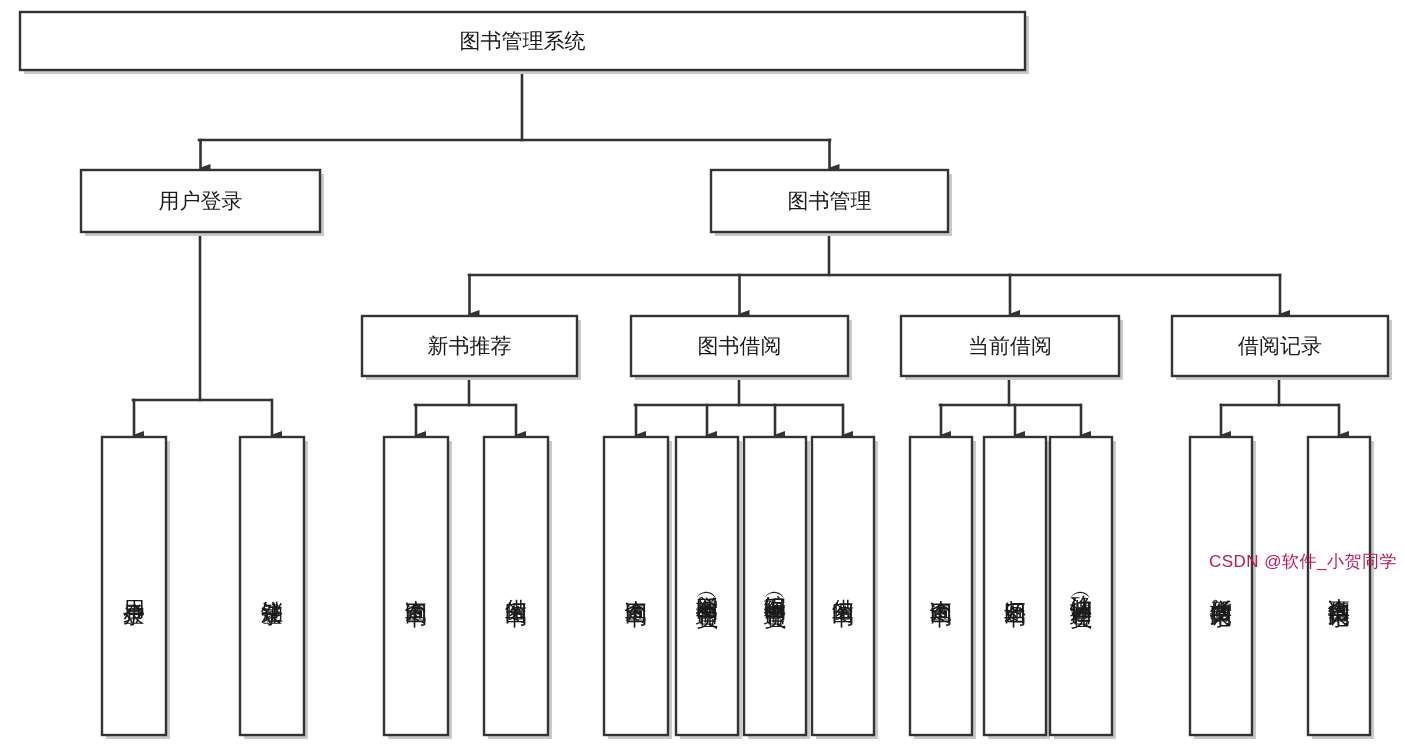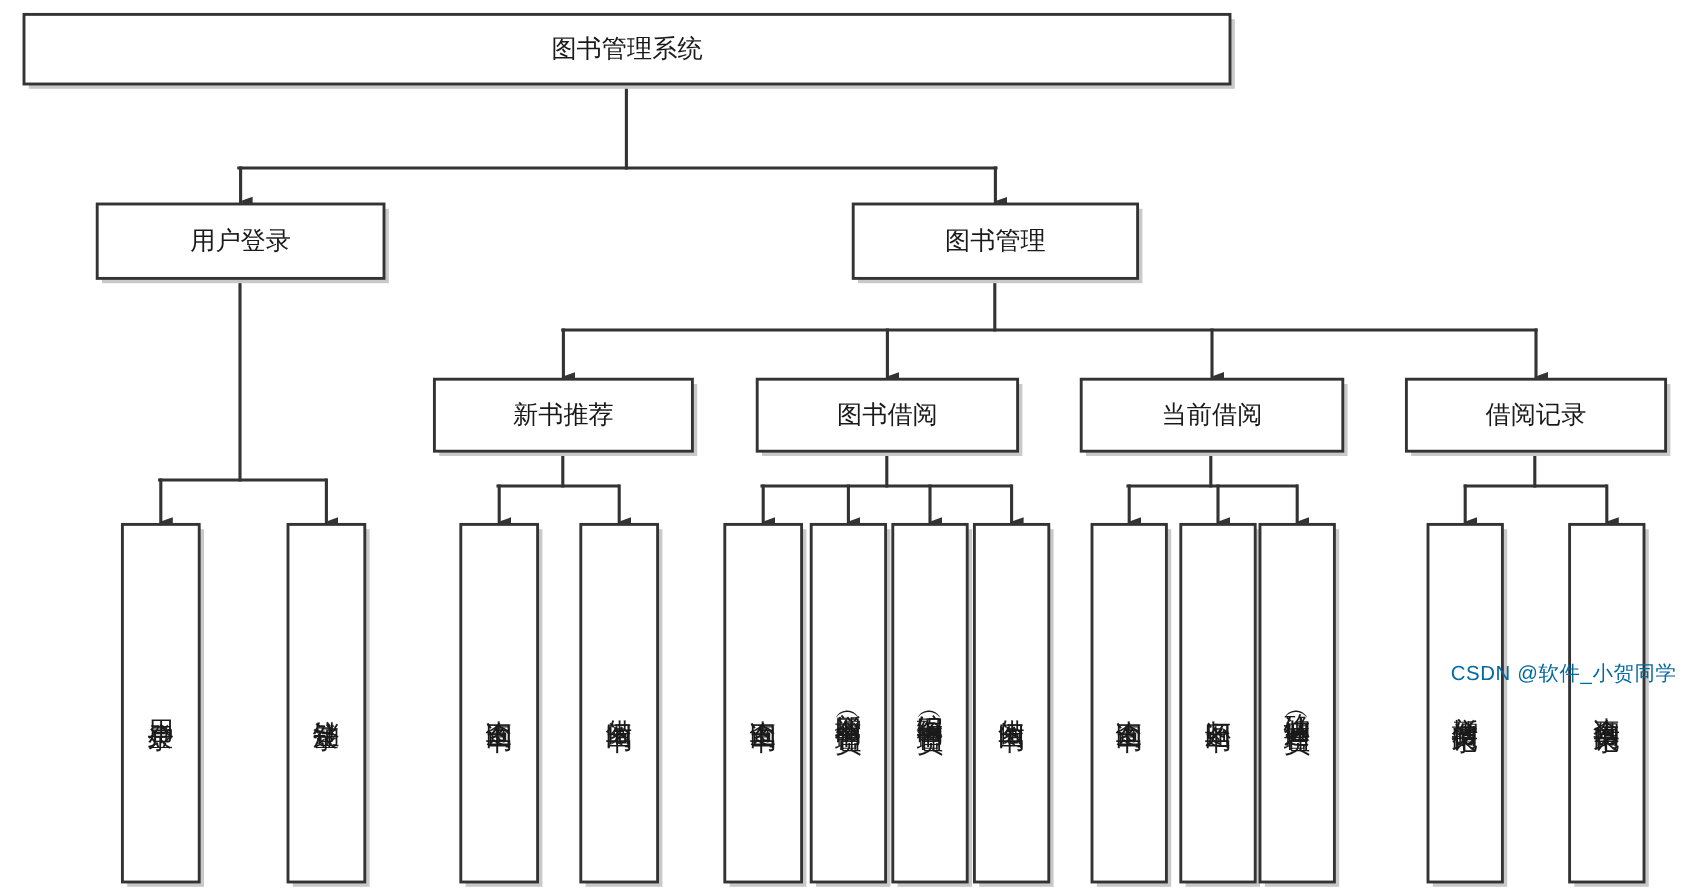--- a/index.html
+++ b/index.html
@@ -64,21 +64,21 @@
     text-align: center;
     white-space: nowrap;
     pointer-events: none;
   }
   .watermark {
     position: absolute;
     right: 8px;
     bottom: 4px;
     font-family: "Liberation Sans", "DejaVu Sans", sans-serif;
     font-size: 17px;
-    color: #0369a1;
+    color: #be185d;
     letter-spacing: 0.5px;
     white-space: nowrap;
   }
 </style>
 </head>
 <body>
 
 <div id="diagram-root">
 
   <svg class="diagram-svg" viewBox="0 0 1405 747">

